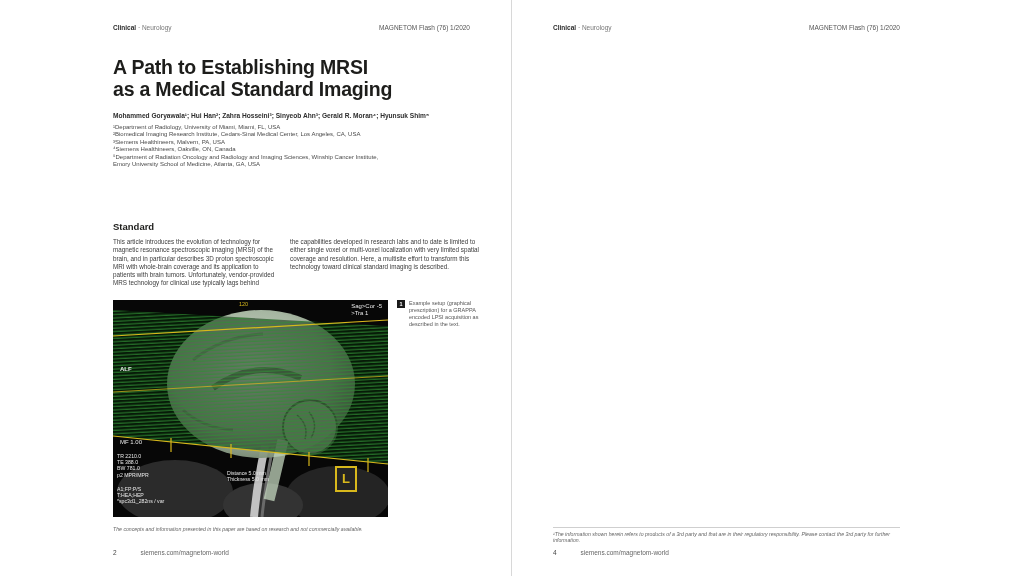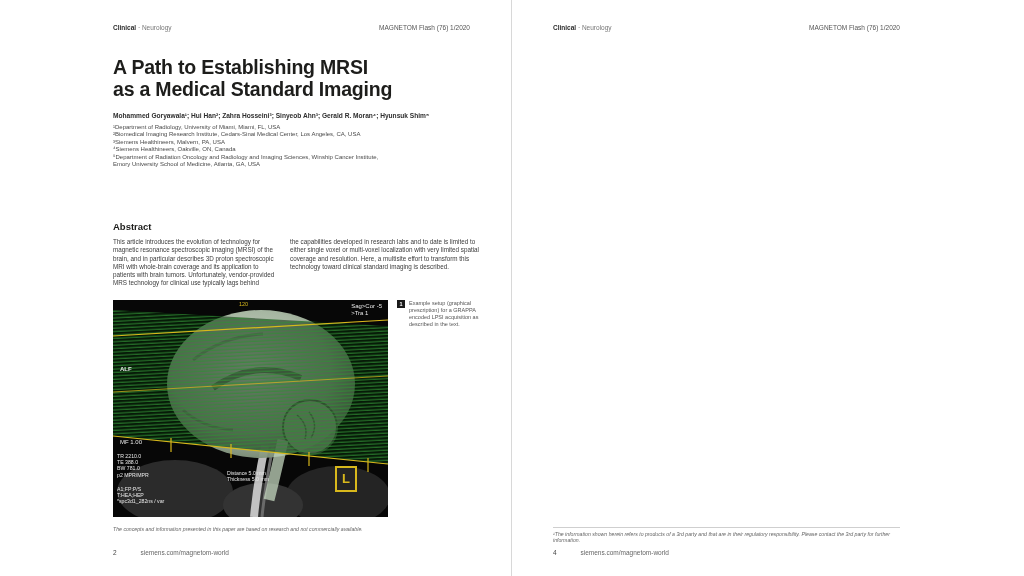--- a/index.html
+++ b/index.html
@@ -62,21 +62,21 @@
 
     <div class="affils">
       <div>¹Department of Radiology, University of Miami, Miami, FL, USA</div>
       <div>²Biomedical Imaging Research Institute, Cedars-Sinai Medical Center, Los Angeles, CA, USA</div>
       <div>³Siemens Healthineers, Malvern, PA, USA</div>
       <div>⁴Siemens Healthineers, Oakville, ON, Canada</div>
       <div>⁵Department of Radiation Oncology and Radiology and Imaging Sciences, Winship Cancer Institute,</div>
       <div>  Emory University School of Medicine, Atlanta, GA, USA</div>
     </div>
 
-    <div class="abs-head">Abstract</div>
+    <div class="abs-head">Standard</div>
     <div class="abs-cols">
       <div class="c1 bodytxt">This article introduces the evolution of technology for magnetic resonance spectroscopic imaging (MRSI) of the brain, and in particular describes 3D proton spectroscopic MRI with whole-brain coverage and its application to patients with brain tumors. Unfortunately, vendor-provided MRS technology for clinical use typically lags behind</div>
       <div class="c2 bodytxt">the capabilities developed in research labs and to date is limited to either single voxel or multi-voxel localization with very limited spatial coverage and resolution. Here, a multisite effort to transform this technology toward clinical standard imaging is described.</div>
     </div>
 
     <div class="fig1">
       <svg width="275" height="217" viewBox="0 0 275 217">
         <defs>
           <pattern id="hatch" width="6" height="3.4" patternUnits="userSpaceOnUse" patternTransform="rotate(-3)">
             <rect width="6" height="3.4" fill="rgba(8,43,10,0.55)"></rect>

